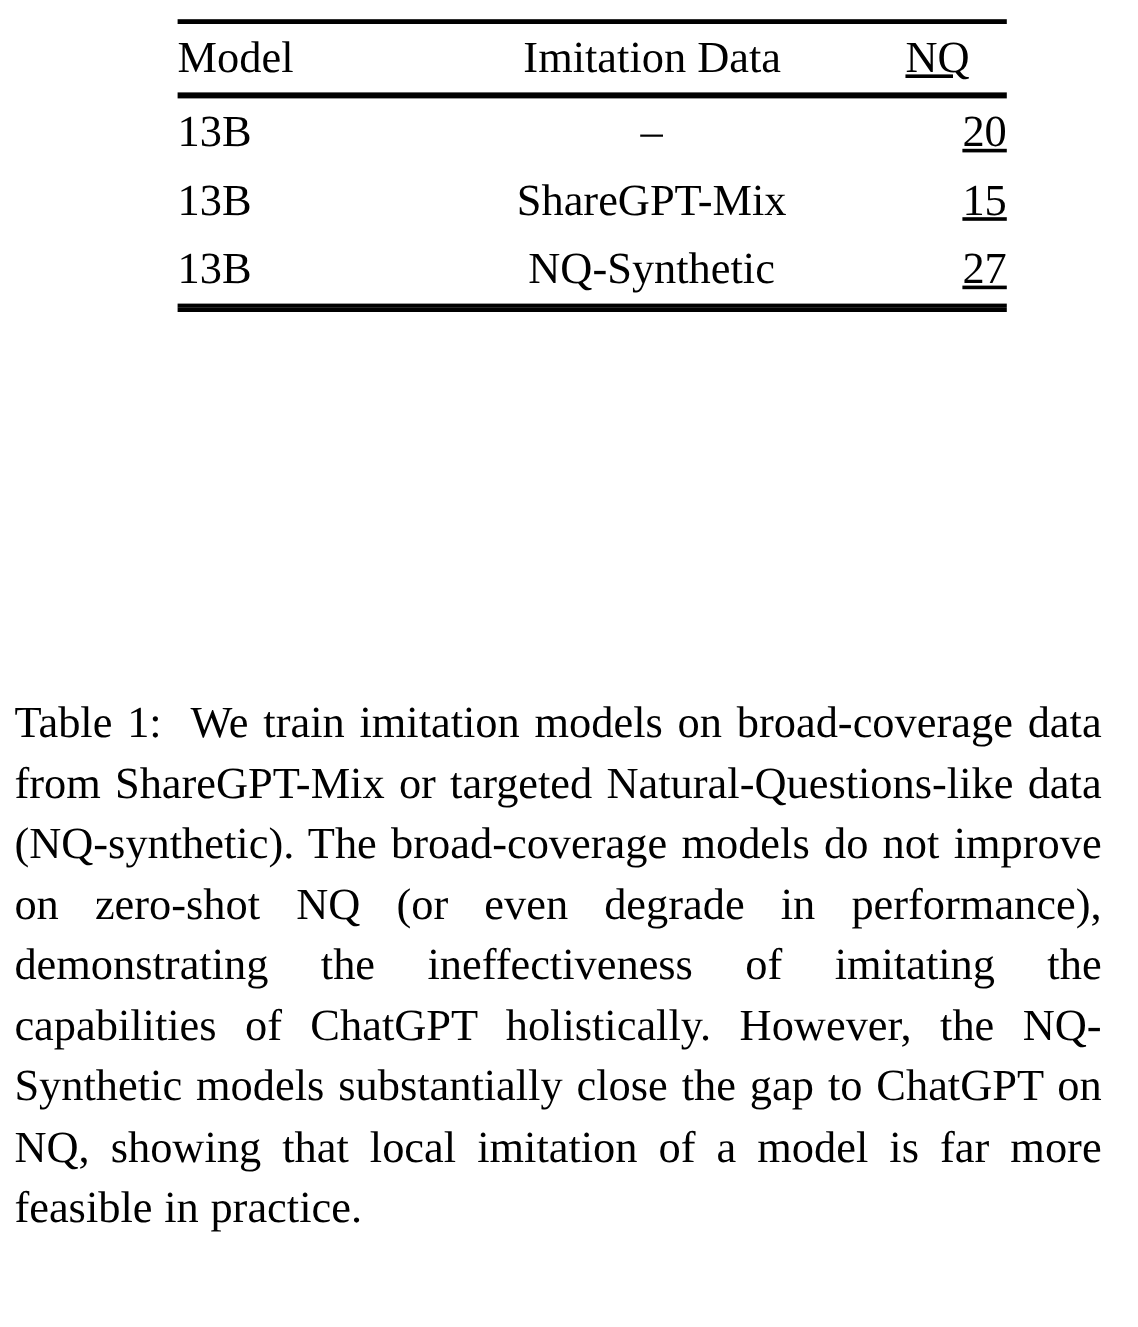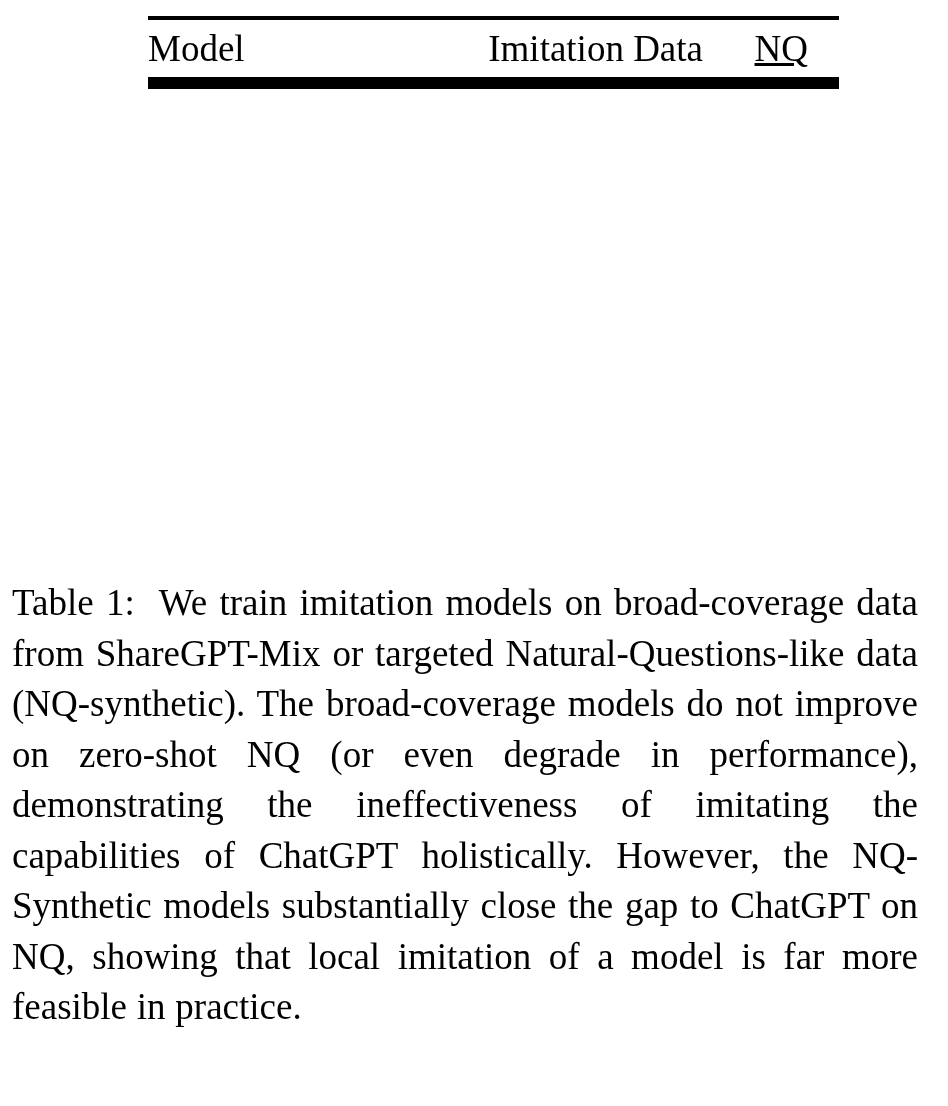--- a/index.html
+++ b/index.html
@@ -51,21 +51,21 @@
   }
   col.c-model { width: 235px; }
   col.c-data  { width: 320px; }
   col.c-nq    { width: 136px; }
 
   td.col-model, th.col-model {
     text-align: left;
     padding-left: 23px;
   }
   td.col-data, th.col-data {
-    text-align: right;
+    text-align: center;
     padding-left: 0px;
   }
   td.col-nq, th.col-nq {
     text-align: right;
     padding-right: 31px;
     text-decoration: underline;
   }
 
   thead th {
     font-size: 37px;
@@ -119,20 +119,44 @@
         <th class="col-nq">NQ</th>
       </tr>
     </thead>
   </table>
 
   <div class="rule rule-thin"></div>
 
 
   <div class="rule rule-thin"></div>
 
+  <table class="data-table">
+    <colgroup>
+      <col class="c-model">
+      <col class="c-data">
+      <col class="c-nq">
+    </colgroup>
+    <tbody>
+      <tr class="row-pad-top">
+        <td class="col-model">13B</td>
+        <td class="col-data dash">–</td>
+        <td class="col-nq">20</td>
+      </tr>
+      <tr>
+        <td class="col-model">13B</td>
+        <td class="col-data">ShareGPT-Mix</td>
+        <td class="col-nq">15</td>
+      </tr>
+      <tr class="row-pad-bottom">
+        <td class="col-model">13B</td>
+        <td class="col-data">NQ-Synthetic</td>
+        <td class="col-nq bold-val">27</td>
+      </tr>
+    </tbody>
+  </table>
 
   <div class="rule rule-thin"></div>
 
 
   <div class="rule rule-thick"></div>
 </div>
 
 <div id="caption">
   <span class="cap-lead">Table 1:</span><span>&nbsp; </span><span>We train imitation models on broad-coverage data from ShareGPT-Mix or targeted Natural-Questions-like data (NQ-synthetic). The broad-coverage models do not improve on zero-shot NQ (or even degrade in performance), demonstrating the ineffectiveness of imitating the capabilities of ChatGPT holistically. However, the NQ-Synthetic models substantially close the gap to ChatGPT on NQ, showing that local imitation of a model is far more feasible in practice.</span>
 </div>

